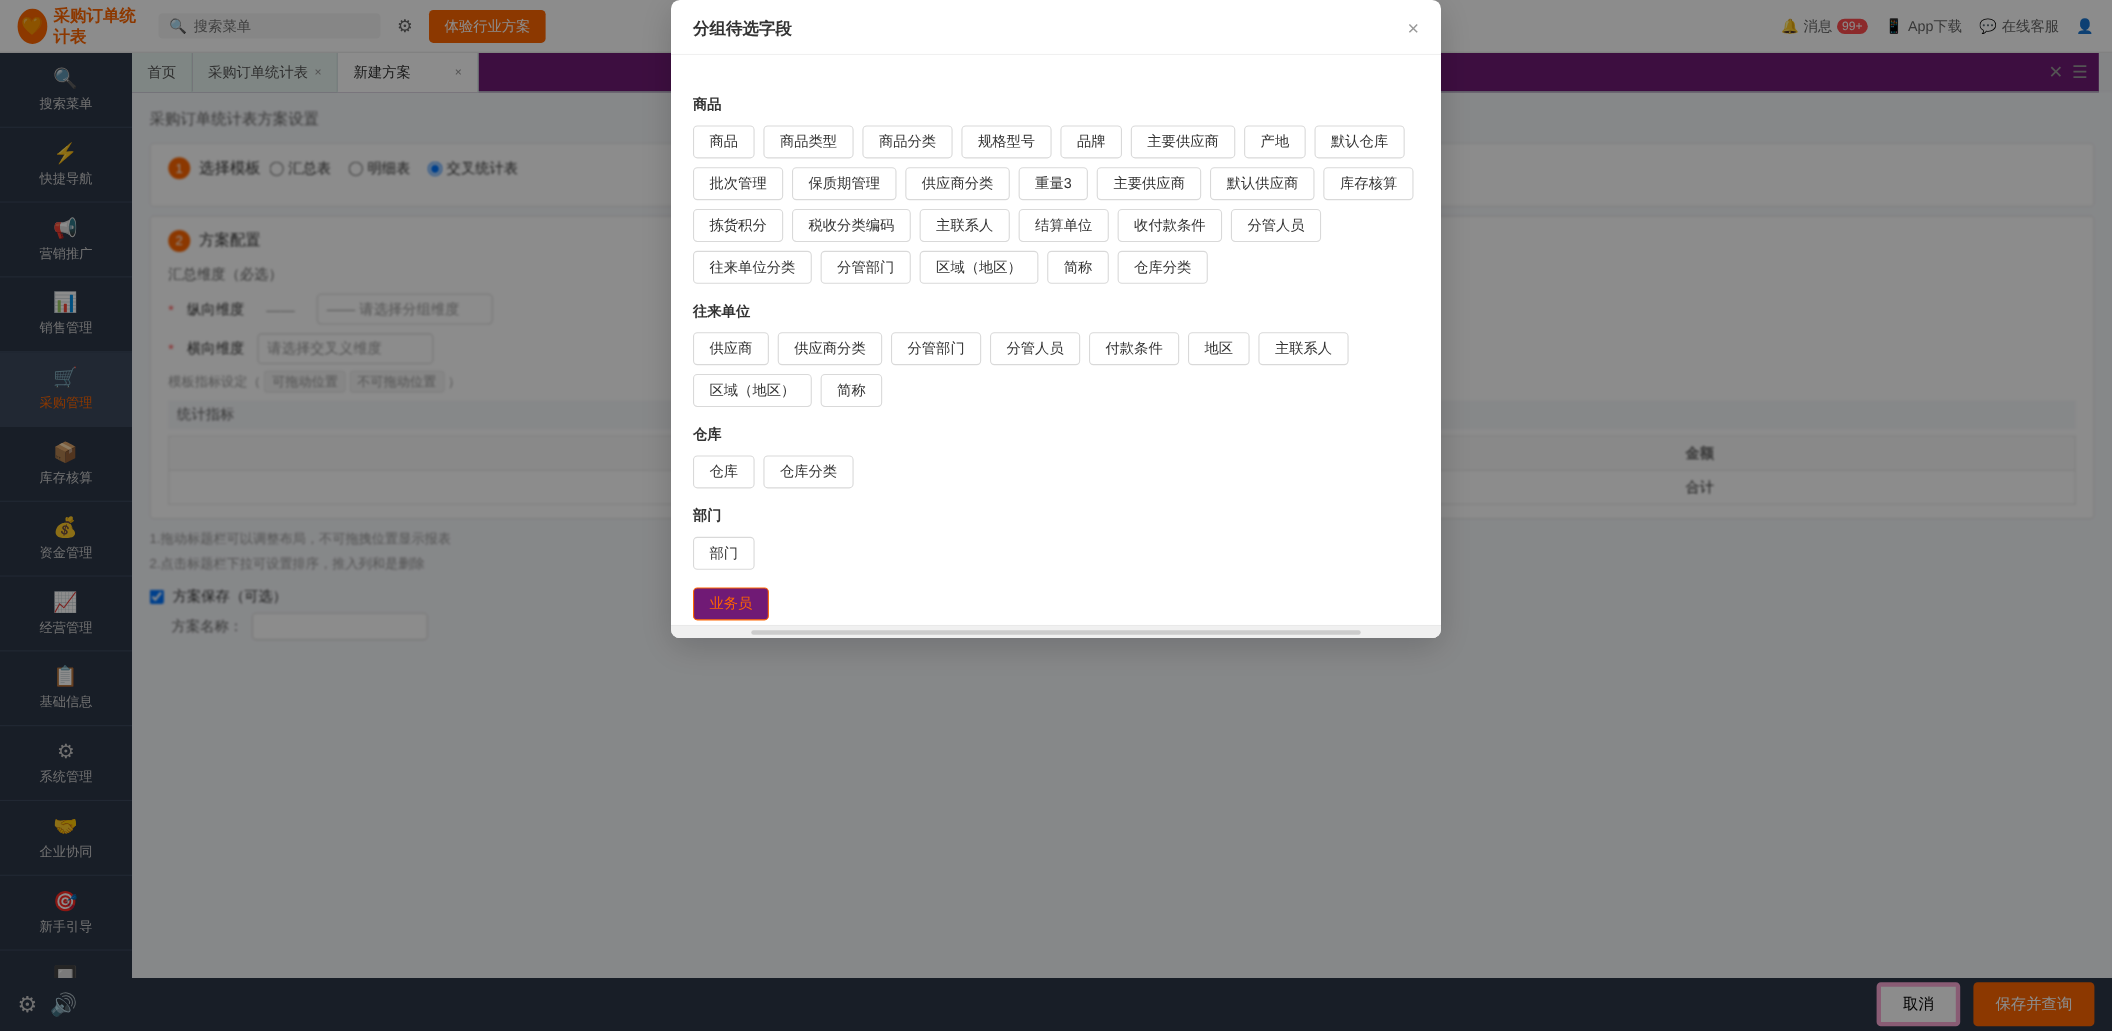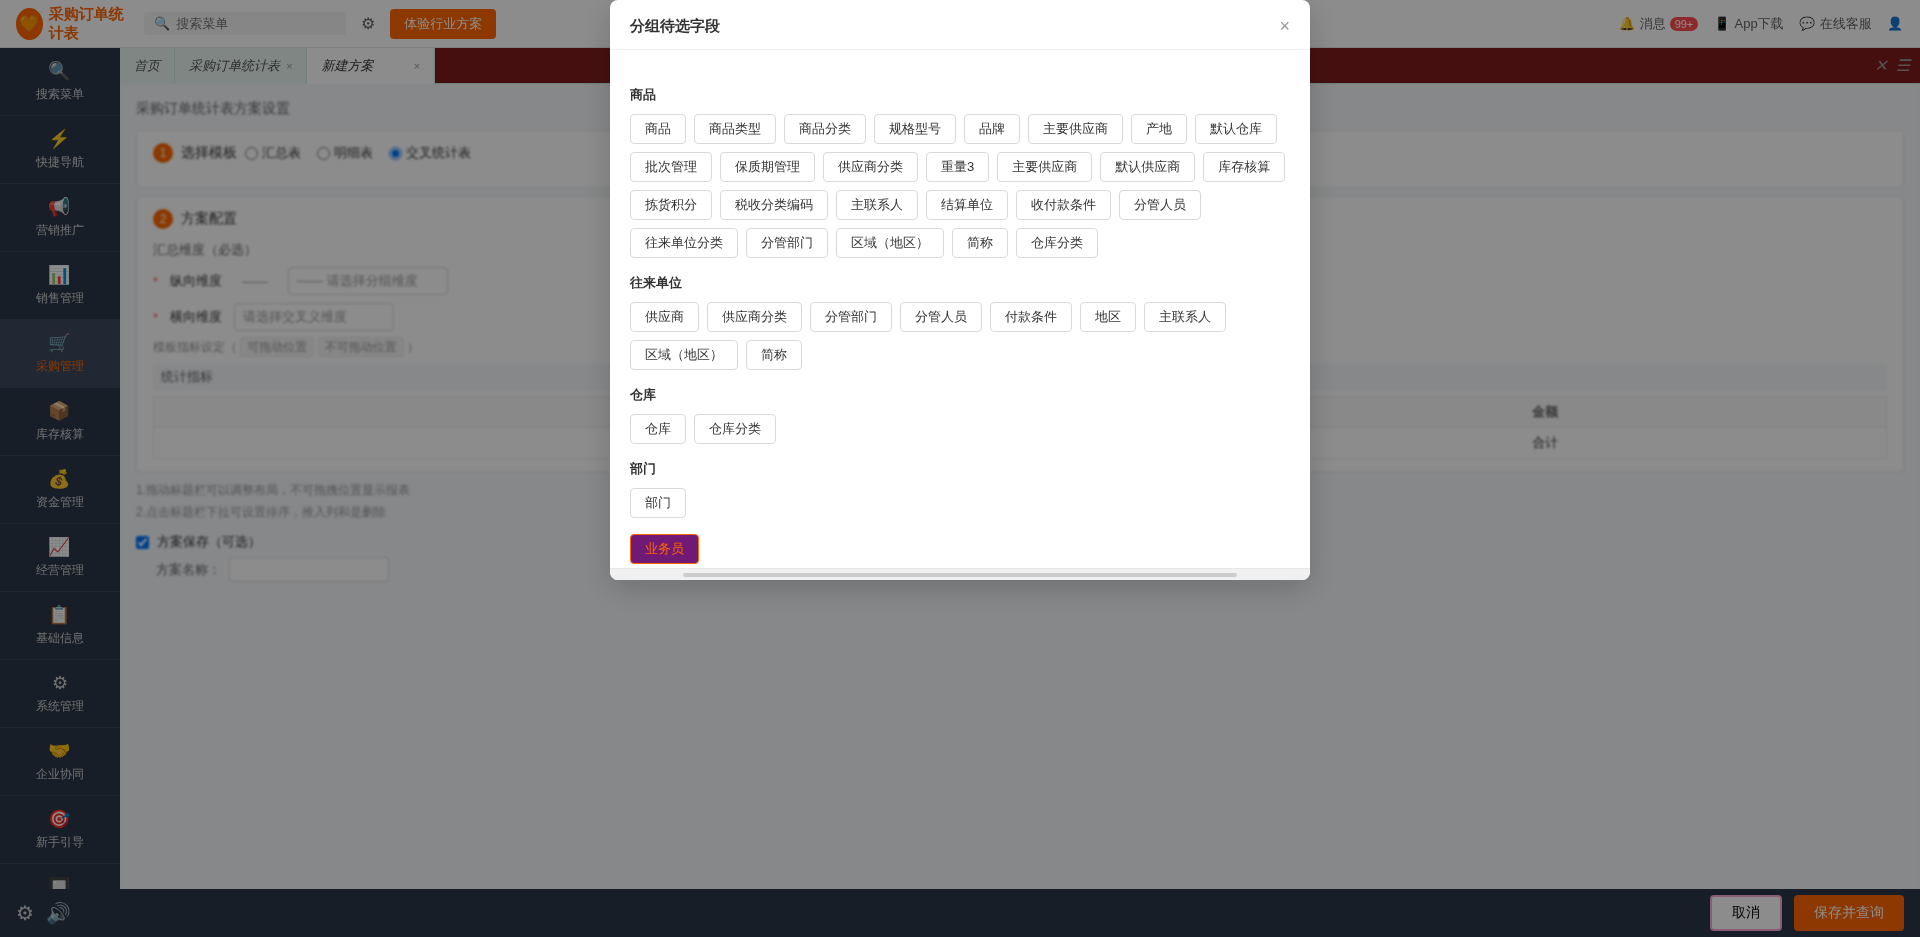--- a/index.html
+++ b/index.html
@@ -35,24 +35,23 @@
     .sidebar-item {
       display: flex; flex-direction: column; align-items: center; justify-content: center;
       padding: 12px 8px; cursor: pointer; color: #ccc; font-size: 12px; gap: 4px;
       border-bottom: 1px solid #3d4a5e;
     }
     .sidebar-item .icon { font-size: 18px; }
     .sidebar-item.active { background: #3d4a5e; color: #ff6600; }
 
     
     .tabs-bar {
-      position: fixed; top: 48px; left: 120px; right: 0; height: 36px;
-      background: #7f1d1d; display: flex; align-items: center; z-index: 50;
+      position: fixed; top: 48px; left: 120px; right: 12px; height: 36px;
+      background: #701a75; display: flex; align-items: center; z-index: 50;
       border-bottom: 1px solid #d0e8e0;
-      font-style: italic;
     }
     .tab-item {
       height: 36px; padding: 0 14px; display: flex; align-items: center; gap: 6px;
       cursor: pointer; font-size: 13px; color: #555; border-right: 1px solid #d0e8e0;
       background: #e8f4f0;
     }
     .tab-item.active { background: #fff; color: #333; font-weight: 500; gap: 40px; }
     .tab-close { font-size: 11px; color: #999; cursor: pointer; }
     .tabs-right { margin-left: auto; display: flex; align-items: center; padding-right: 10px; gap: 8px; color: #999; font-size: 16px; cursor: pointer; }
 
@@ -72,21 +71,21 @@
 
     
     .bottom-bar {
       position: fixed; bottom: 0; left: 0; right: 0; height: 48px;
       background: #2d3748; display: flex; align-items: center; justify-content: space-between;
       padding: 0 16px; z-index: 100;
     }
     .bottom-left { display: flex; align-items: center; gap: 12px; }
     .bottom-btn { background: transparent; border: none; color: #ccc; font-size: 20px; cursor: pointer; }
     .footer-actions { display: flex; gap: 12px; }
-    .btn-cancel { background: #fff; border: 2px solid #f9a8d4; padding: 7px 20px; border-radius: 4px; cursor: pointer; font-size: 14px; }
+    .btn-cancel { background: #fff; border: 4px solid #f9a8d4; padding: 7px 20px; border-radius: 4px; cursor: pointer; font-size: 14px; }
     .btn-save { background: #ff6600; color: white; border: none; padding: 7px 20px; border-radius: 4px; cursor: pointer; font-size: 14px; }
 
     
     .modal-overlay {
       position: fixed; top: 0; left: 0; right: 0; bottom: 0;
       background: rgba(0,0,0,0.45); z-index: 200;
       display: flex; justify-content: center;
     }
     .modal {
       background: #fff; border-radius: 8px; width: 700px; max-height: 580px;

